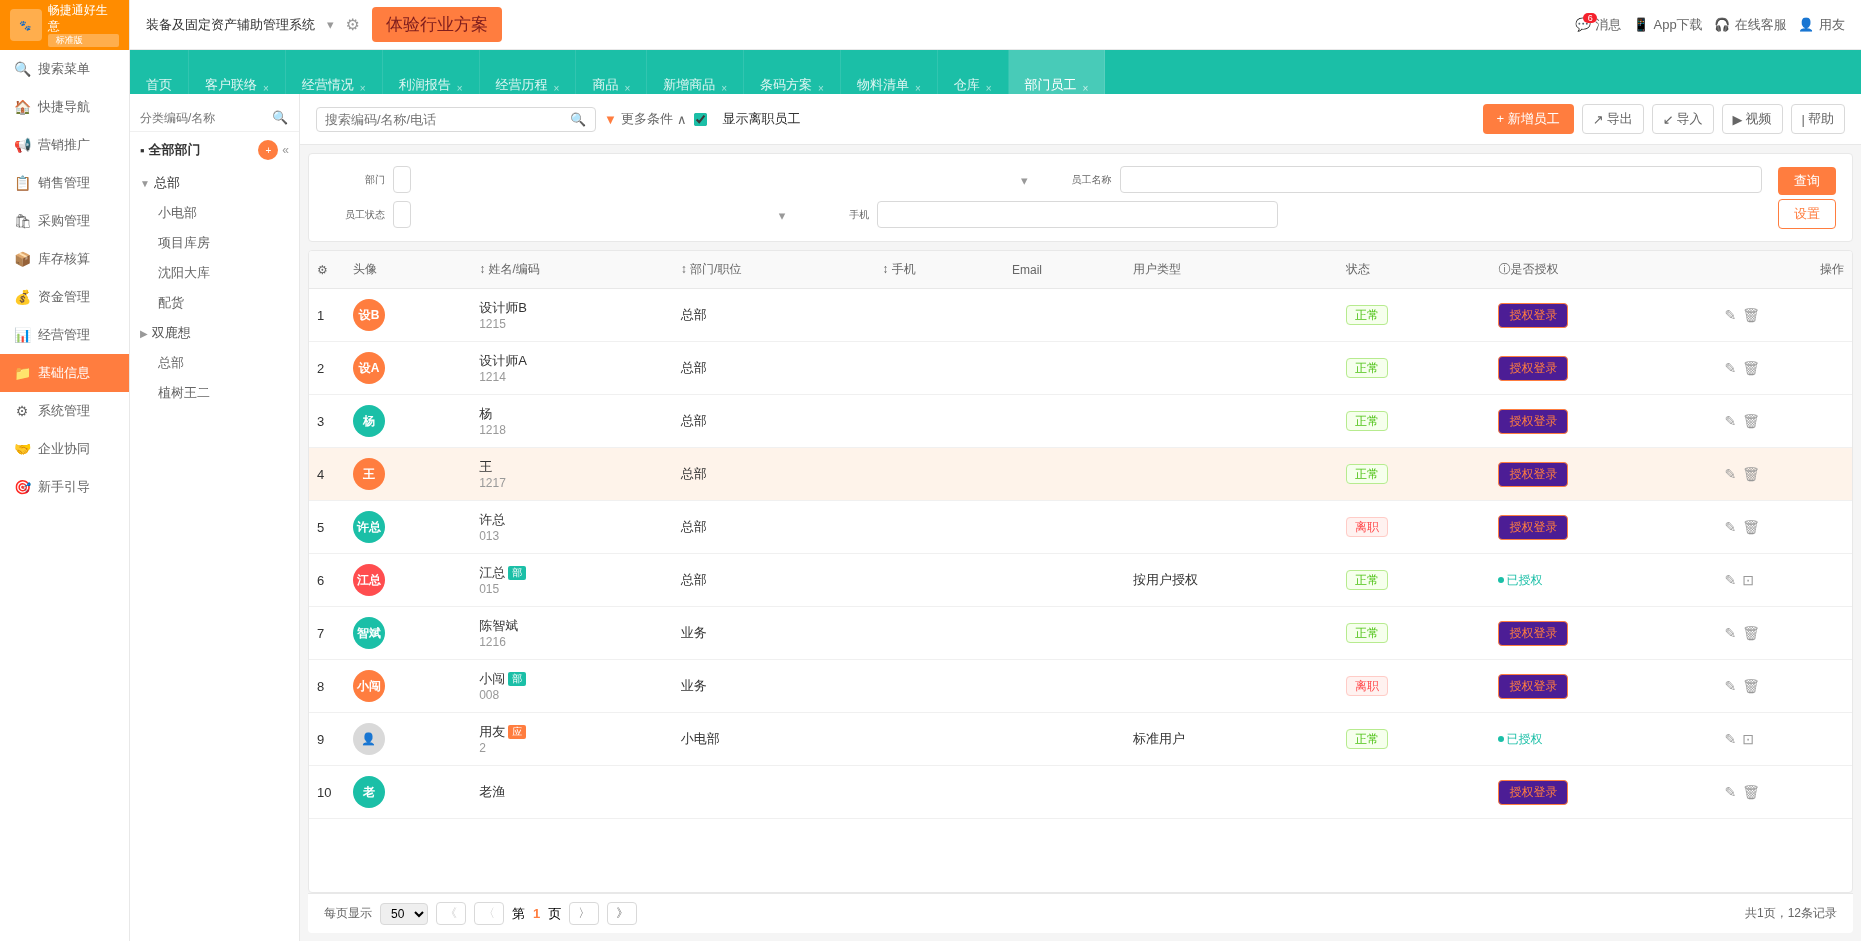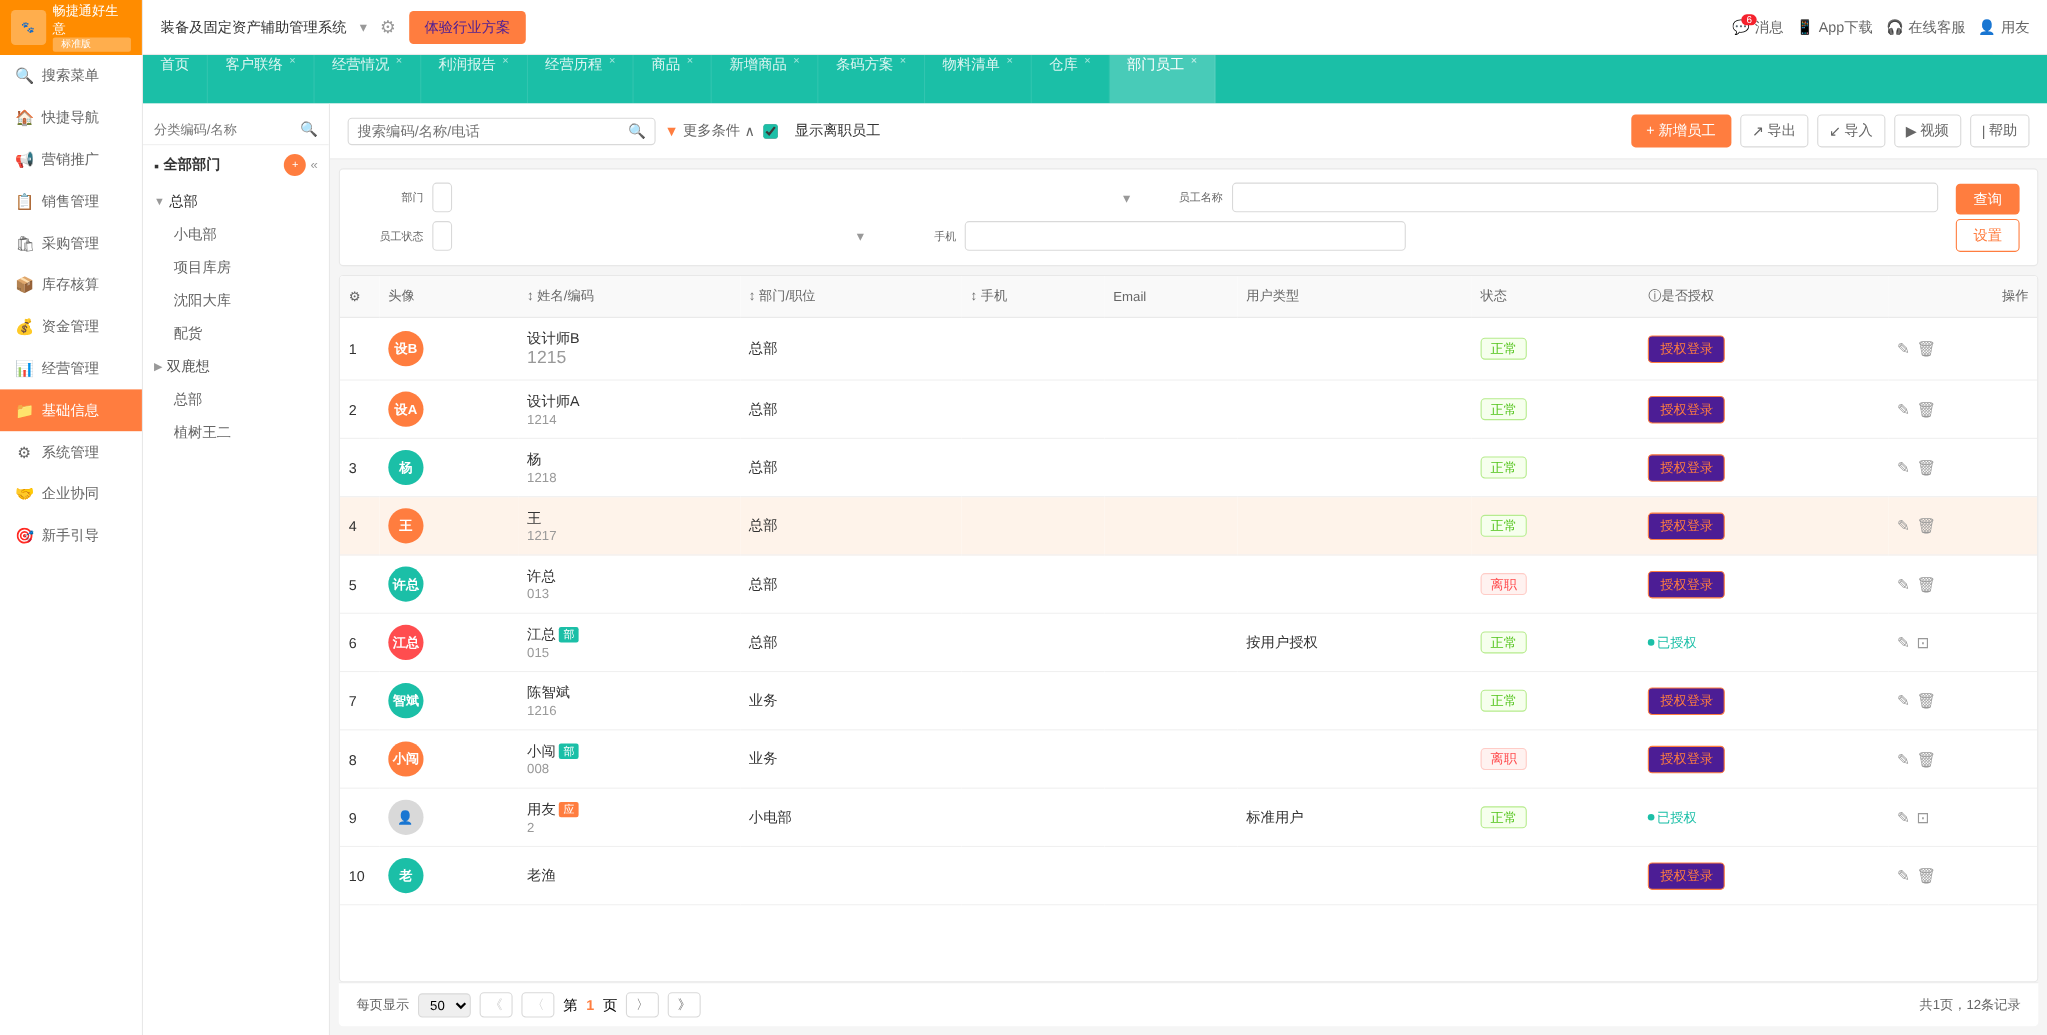--- a/index.html
+++ b/index.html
@@ -15,28 +15,28 @@
     .nav-item { display: flex; align-items: center; gap: 8px; padding: 10px 14px; color: #666; cursor: pointer; font-size: 13px; }
     .nav-item.active { background: #ff7d3f; color: #fff; }
     .nav-icon { font-size: 14px; width: 16px; text-align: center; }
 
     
     .main { flex: 1; display: flex; flex-direction: column; overflow: hidden; }
 
     
     .topbar { background: #fff; height: 50px; display: flex; align-items: center; padding: 0 16px; border-bottom: 1px solid #e8e8e8; gap: 12px; }
     .topbar-action { display: flex; align-items: center; gap: 4px; color: #666; font-size: 12px; cursor: pointer; }
-    .btn-experience { background: #ff7d3f; color: #4c1d95; border: none; padding: 6px 14px; border-radius: 4px; cursor: pointer; font-size: 13px; }
+    .btn-experience { background: #ff7d3f; color: #7f1d1d; border: none; padding: 6px 14px; border-radius: 4px; cursor: pointer; font-size: 17px; }
     .gear-icon { color: #999; font-size: 16px; cursor: pointer; }
     .msg-badge { position: relative; display: inline-block; }
     .badge-num { position: absolute; top: -4px; right: -6px; background: #f5222d; color: #fff; font-size: 9px; border-radius: 8px; padding: 0 3px; min-width: 14px; text-align: center; }
 
     
     .nav-tabs { background: #1bbfa7; display: flex; align-items: center; padding: 0; overflow-x: auto; height: 44px; }
-    .tab-item { padding: 0 16px; height: 44px; display: flex; align-items: flex-start; color: rgba(255,255,255,0.85); font-size: 13px; cursor: pointer; white-space: nowrap; gap: 4px; border-right: 1px solid rgba(255,255,255,0.1); }
+    .tab-item { padding: 0 16px; height: 44px; display: flex; align-items: flex-end; color: rgba(255,255,255,0.85); font-size: 13px; cursor: pointer; white-space: nowrap; gap: 4px; border-right: 1px solid rgba(255,255,255,0.1); }
     .tab-item:first-child { border-left: none; }
     .tab-item.active { background: rgba(255,255,255,0.2); color: #fff; }
     .tab-close { font-size: 10px; opacity: 0.7; margin-left: 2px; }
 
     
     .content { flex: 1; display: flex; overflow: hidden; }
 
     
     .dept-tree { width: 170px; background: #fff; border-right: 1px solid #e8e8e8; padding: 10px 0; flex-shrink: 0; overflow-y: auto; }
     .tree-search { padding: 6px 10px; display: flex; align-items: center; border-bottom: 1px solid #f0f0f0; }
@@ -373,21 +373,21 @@
           </thead>
           <tbody>
 
             <tr>
               <td>1</td>
               <td>
                   <div class="avatar" style="background:#ff7d3f;">设B</div>
                 </td>
               <td>
                   <div>设计师B</div>
-                  <div style="color:#999;font-size:16px;">1215</div>
+                  <div style="color:#999;font-size:12px;">1215</div>
                 </td>
               <td>总部</td>
               <td><span class="phone-bar"></span></td>
               <td></td>
               <td></td>
               <td><span class="status-normal">正常</span></td>
               <td><button class="btn-auth">授权登录</button></td>
               <td style="text-align:right;">
                   <div class="action-icons">
                     <span class="action-icon">✎</span>

